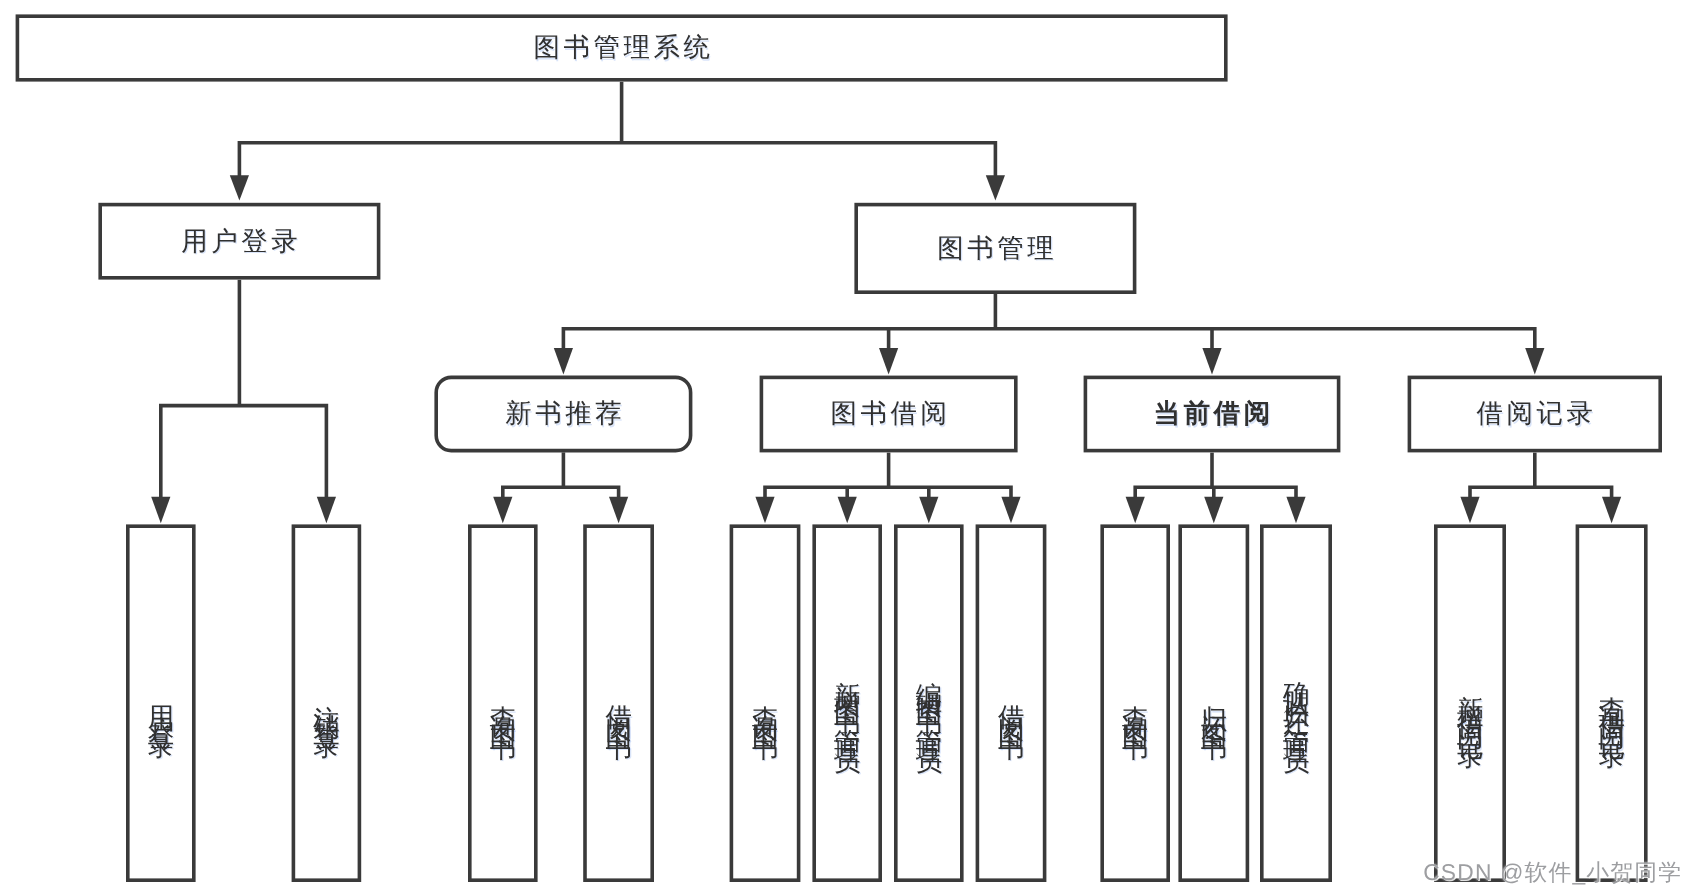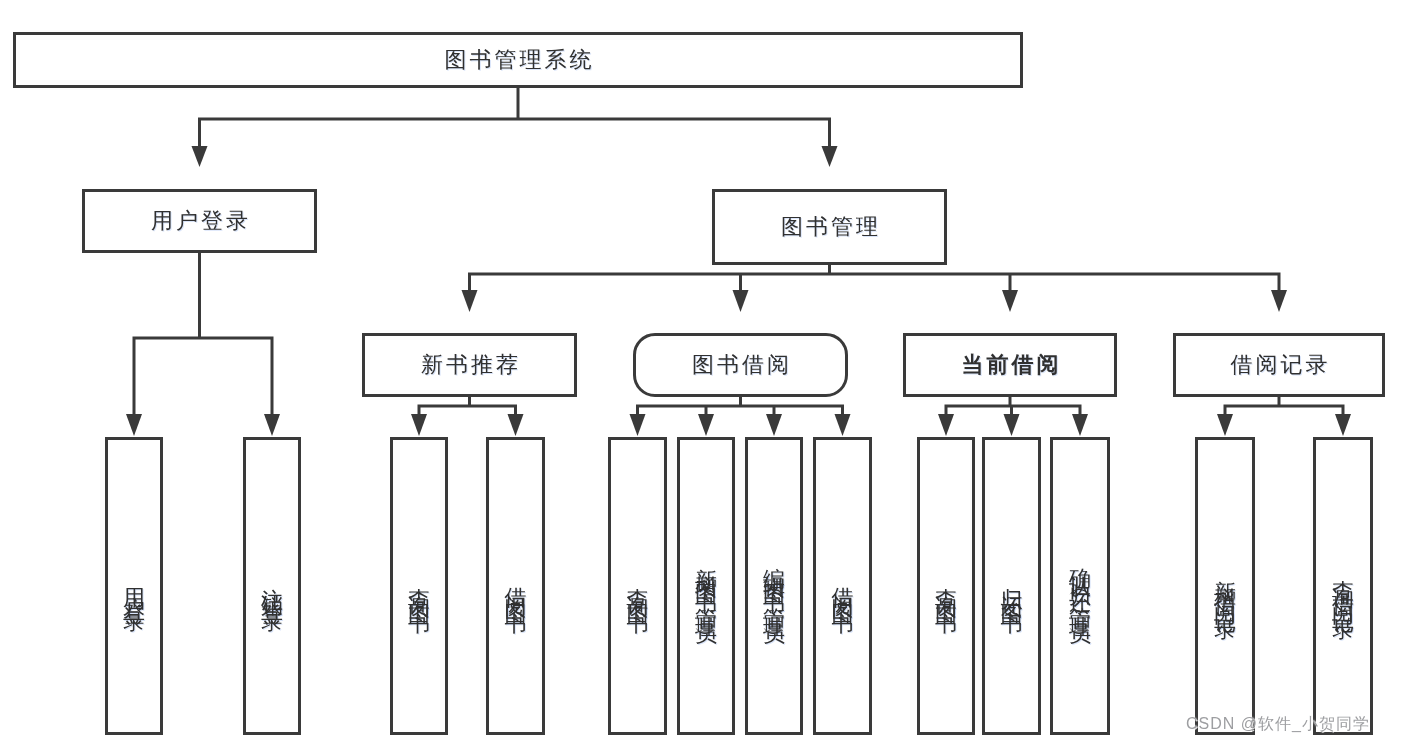--- a/index.html
+++ b/index.html
@@ -16,62 +16,62 @@
   }
   .stage{position:absolute;left:0;top:0;width:1405px;height:747px;}
   svg.wires{position:absolute;left:0;top:0;width:1405px;height:747px;pointer-events:none;}
   svg.wires path{stroke:var(--line);stroke-width:3;fill:none;}
   svg.wires polygon{fill:var(--line);stroke:none;}
 
   .node{
     position:absolute;box-sizing:border-box;
     background:#fff;border:3px solid var(--line);
     display:flex;align-items:center;justify-content:center;
-    font-size:22px;line-height:1;margin-top:20px;
+    font-size:22px;line-height:1;
   }
   .node .lbl{
     letter-spacing:3px;text-indent:3px;white-space:nowrap;
     text-shadow:1px 1px 0 rgba(130,165,235,.30);
   }
   .leaf{
     position:absolute;box-sizing:border-box;top:437px;height:298px;
     background:#fff;border:3px solid var(--line);
     display:flex;align-items:center;justify-content:center;
   }
   .leaf .vlbl{
     writing-mode:vertical-rl;text-orientation:mixed;
     font-size:22px;line-height:1.1;letter-spacing:8px;white-space:nowrap;
     text-shadow:1px 1px 0 rgba(130,165,235,.30);
   }
   
   .n-root{left:13px;top:12px;width:1010px;height:56px;}
   .n-user-login{left:82px;top:169px;width:235px;height:64px;}
   .n-book-mgmt{left:712px;top:169px;width:235px;height:76px;}
-  .n-new-rec{left:362px;top:313px;width:215px;height:64px;}
-  .n-borrowing{left:633px;top:313px;width:215px;height:64px;border-radius:22px;}
+  .n-new-rec{left:362px;top:313px;width:215px;height:64px;border-radius:14px;}
+  .n-borrowing{left:633px;top:313px;width:215px;height:64px;}
   .n-current{left:903px;top:313px;width:214px;height:64px;font-weight:bold;}
   .n-records{left:1173px;top:313px;width:212px;height:64px;}
   
   .lf-1{left:105px;width:58px;}
   .lf-2{left:243px;width:58px;}
   .lf-3{left:390px;width:58px;}
   .lf-4{left:486px;width:59px;}
   .lf-5{left:608px;width:59px;}
   .lf-6{left:677px;width:58px;}
   .lf-7{left:745px;width:58px;}
   .lf-8{left:813px;width:59px;}
   .lf-9{left:917px;width:58px;}
   .lf-10{left:982px;width:59px;}
   .lf-11{left:1050px;width:60px;}
   .lf-12{left:1195px;width:60px;}
   .lf-13{left:1313px;width:60px;}
 
   .watermark{
     position:absolute;left:1186px;top:714px;
-    font-size:16px;letter-spacing:1px;color:var(--wm);
+    font-size:19px;letter-spacing:1px;color:var(--wm);
     text-shadow:0 0 2px #ffffff,1px 1px 0 rgba(255,255,255,.8);
     white-space:nowrap;
   }
 </style>
 </head>
 <body>
 
 <div class="stage">
 
   <svg class="wires" viewBox="0 0 1405 747" aria-hidden="true">

